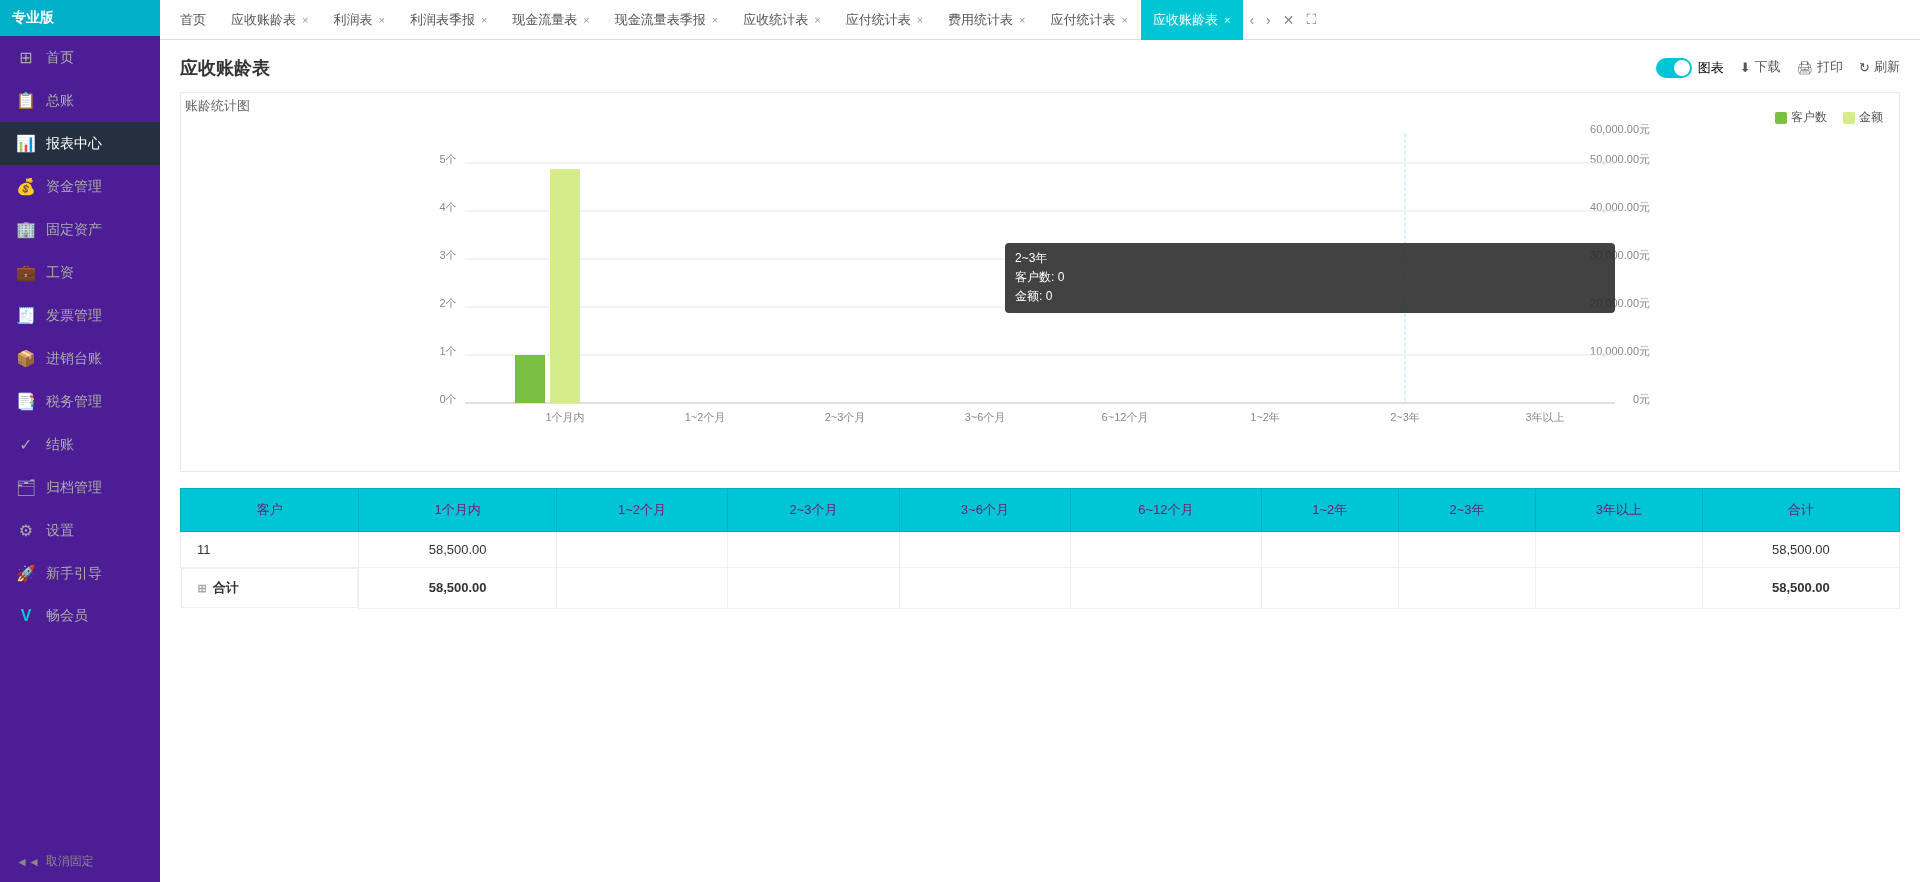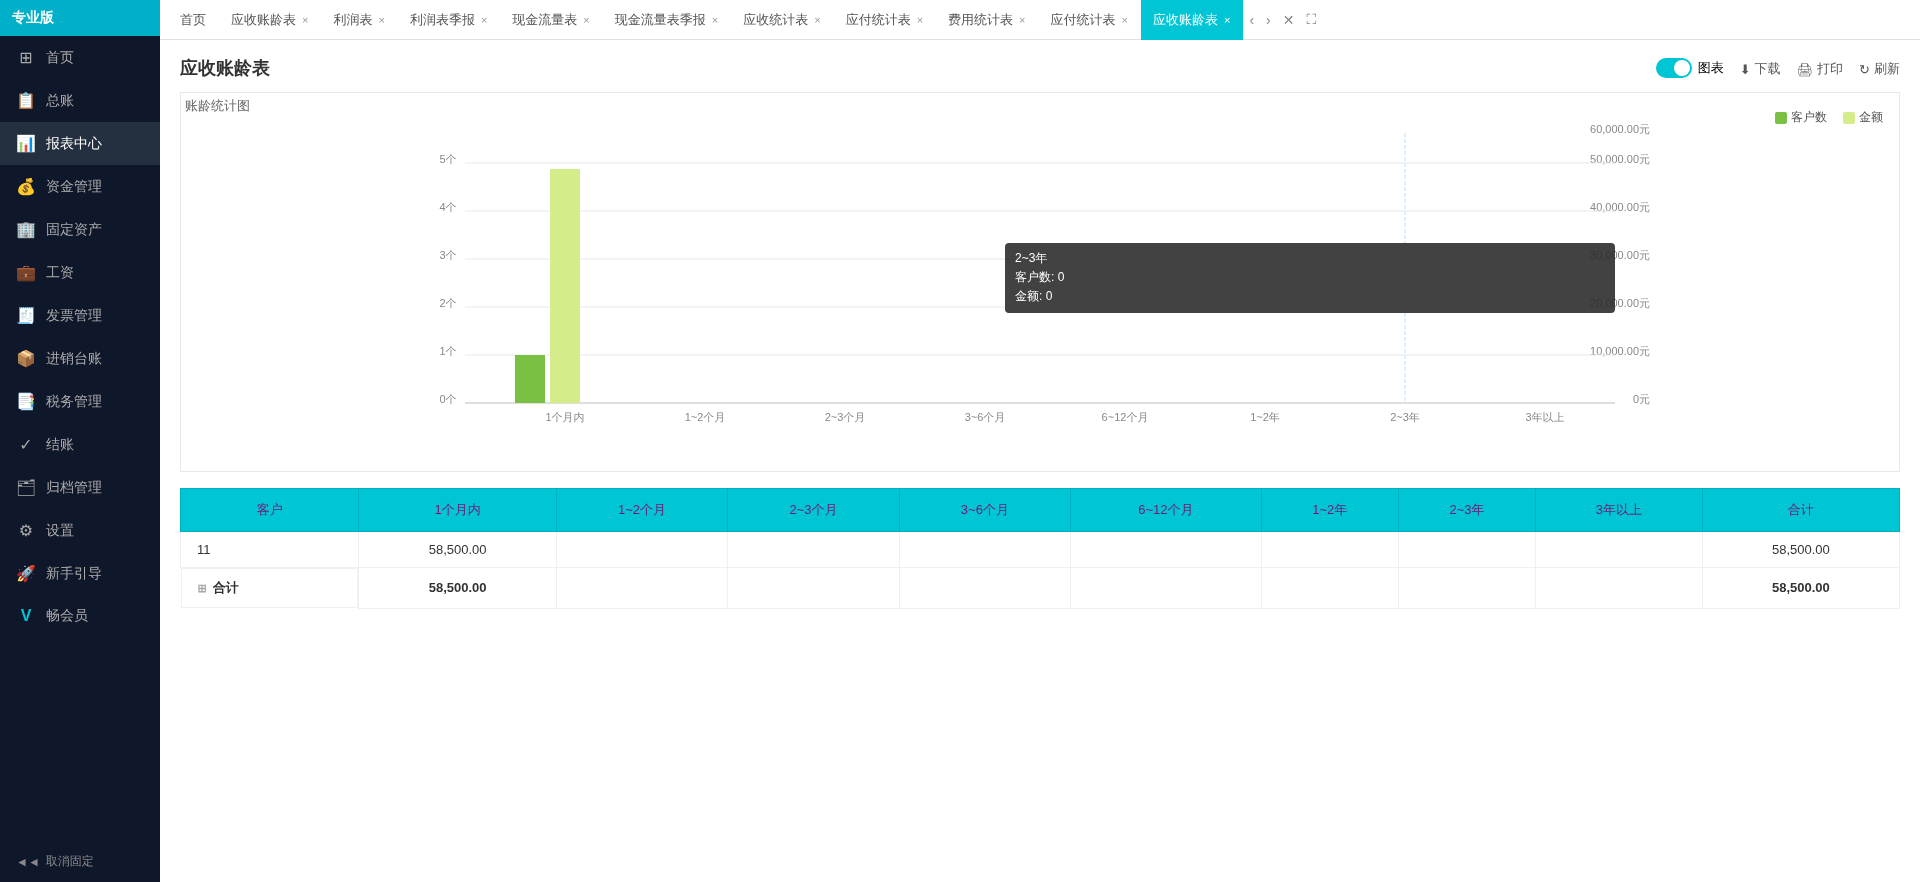--- a/index.html
+++ b/index.html
@@ -1,21 +1,21 @@
 <!DOCTYPE html>
 <html><head>
   <meta charset="utf-8">
   <style>
     * { box-sizing: border-box; margin: 0; padding: 0; }
     body { font-family: 'Microsoft YaHei', Arial, sans-serif; font-size: 13px; background: #f5f5f5; display: flex; height: 882px; overflow: hidden; }
 
     
     .sidebar {
       width: 160px;
-      background: #0f172a;
+      background: #4c1d95;
       color: #ccc;
       display: flex;
       flex-direction: column;
       flex-shrink: 0;
       height: 100%;
     }
     .sidebar-logo {
       background: #00b0c8;
       padding: 8px 12px;
       color: white;
@@ -109,21 +109,21 @@
       justify-content: space-between;
       margin-bottom: 12px;
     }
     .page-title {
       font-size: 18px;
       font-weight: bold;
       color: #333;
     }
     .header-actions {
       display: flex;
-      align-items: flex-end;
+      align-items: flex-start;
       gap: 16px;
     }
     .toggle-switch {
       display: flex;
       align-items: center;
       gap: 6px;
     }
     .toggle-track {
       width: 36px;
       height: 20px;

